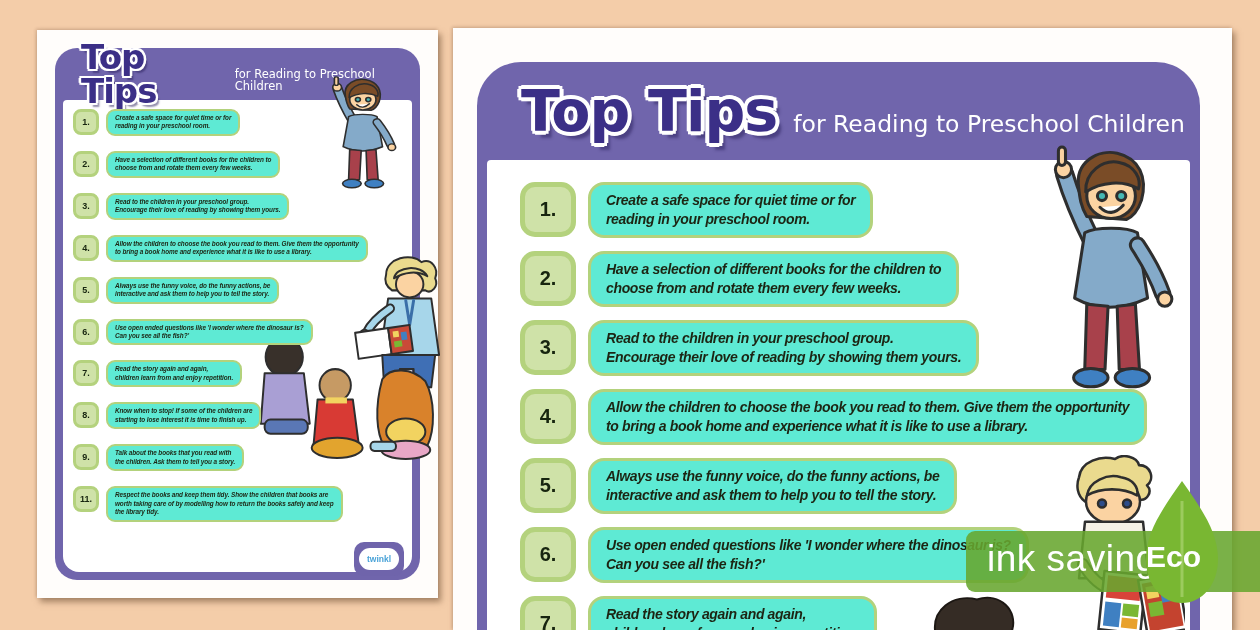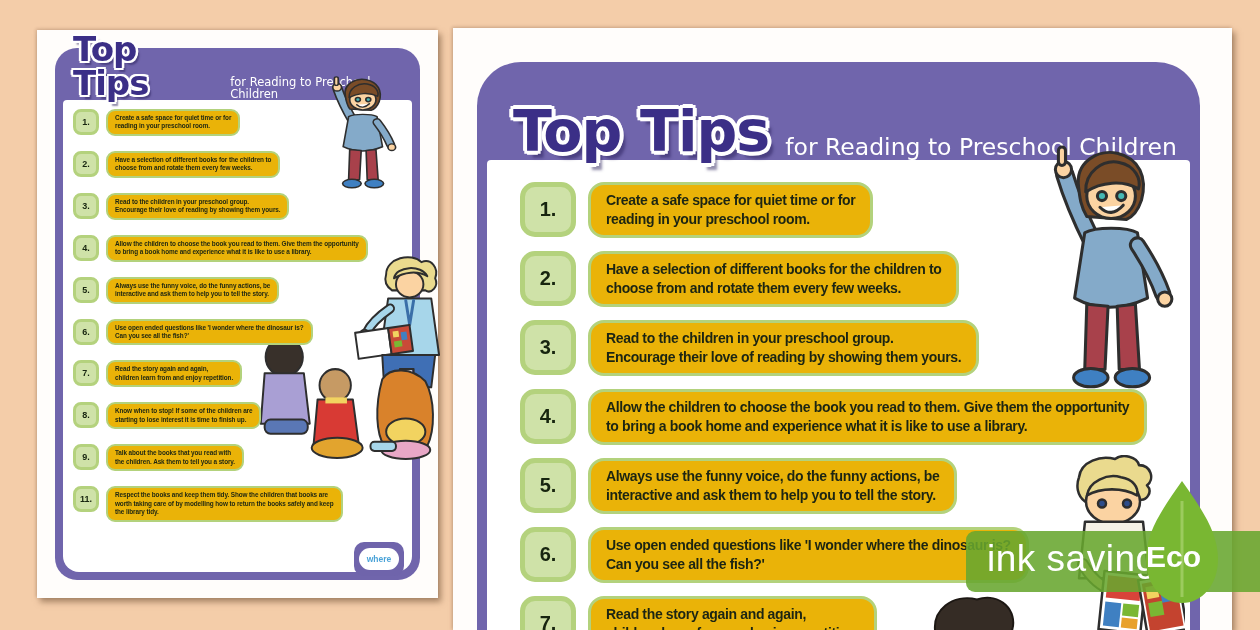--- a/index.html
+++ b/index.html
@@ -12,21 +12,21 @@
     position:absolute;background:#fffdfb;
     box-shadow:3px 4px 6px rgba(104,72,48,.55), -1px -1px 3px rgba(104,72,48,.25);
   }
   .page.left{left:37px;top:30px;width:401px;height:568px;}
   .page.right{left:453px;top:28px;width:779px;height:602px;}
 
   .poster{position:absolute;background:#7065ac;}
   .left .poster{left:18px;top:18px;width:365px;height:532px;border-radius:22px;}
   .right .poster{left:24px;top:34px;width:723px;height:628px;border-radius:44px 44px 0 0;}
 
-  .poster-header{position:absolute;left:0;right:0;top:0;display:flex;align-items:flex-end;z-index:2;}
+  .poster-header{position:absolute;left:8px;right:0;top:0;display:flex;align-items:center;z-index:2;}
   .left .poster-header{height:52px;padding-left:18px;}
   .right .poster-header{height:98px;padding-left:36px;}
 
   .title{
     font-family:"DejaVu Sans",sans-serif;font-weight:bold;color:#3b2f87;line-height:1;
     text-shadow:
       0.07em 0 0 #fff,-0.07em 0 0 #fff,0 0.07em 0 #fff,0 -0.07em 0 #fff,
       0.05em 0.05em 0 #fff,-0.05em 0.05em 0 #fff,0.05em -0.05em 0 #fff,-0.05em -0.05em 0 #fff,
       0.1em 0.13em 0.05em rgba(40,30,90,.5);
   }
@@ -48,21 +48,21 @@
   .left .tip-row{margin-bottom:15px;}
   .right .tip-row{margin-bottom:13px;}
 
   .tip-num{
     flex:0 0 auto;background:#cfe2a8;border:3px solid #b4d27d;color:#17250f;
     font-weight:bold;display:flex;align-items:center;justify-content:center;
   }
   .left .tip-num{width:20px;height:20px;border-radius:8px;font-size:9px;}
   .right .tip-num{width:46px;height:45px;border-radius:15px;border-width:5px;font-size:20px;}
 
-  .tip-pill{background:#eab308;border:2px solid #b3d27c;color:#1c2513;font-weight:bold;}
+  .tip-pill{background:#5eead4;border:2px solid #b3d27c;color:#1c2513;font-weight:bold;font-style:italic;}
   .left .tip-pill{margin-left:7px;border-radius:9px;padding:3px 7px;font-size:6.4px;line-height:1.32;letter-spacing:-0.1px;}
   .right .tip-pill{margin-left:12px;border-radius:16px;padding:6px 15px;font-size:14px;line-height:1.36;letter-spacing:-0.35px;border-width:3px;}
   .tl{display:block;white-space:nowrap;}
 
   .illus{position:absolute;}
   .boy-small{left:263px;top:27px;width:82px;height:118px;z-index:3;}
   .story-scene{left:192px;top:202px;width:196px;height:212px;z-index:1;}
   .boy-large{left:551px;top:81px;width:152px;height:255px;z-index:3;}
   .reading-boy{left:558px;top:393px;width:150px;height:182px;z-index:1;}
   .afro-head{left:453px;top:526px;width:88px;height:48px;z-index:1;}
@@ -240,21 +240,21 @@
         <ellipse cx="92" cy="196" rx="26" ry="10" fill="#e2a42e"></ellipse>
         <path d="M138 128 C130 156 132 182 140 194 L184 194 C192 178 192 148 182 130 C168 116 146 116 138 128 Z" fill="#d9822b"></path>
         <ellipse cx="162" cy="180" rx="20" ry="13" fill="#f2d360"></ellipse>
         <ellipse cx="162" cy="198" rx="25" ry="9" fill="#e8a7c6"></ellipse>
         <rect x="126" y="190" width="26" height="9" rx="4" fill="#a7d6ea"></rect>
       </g>
     </svg>
 
     <div class="twinkl">
       <div class="cloud">
-        <span>where</span>
+        <span>twinkl</span>
       </div>
     </div>
   </div>
 </div>
 
 <div class="page right">
   <div class="poster">
     <div class="poster-header">
       <span class="title">Top Tips</span>
       <span class="subtitle">for Reading to Preschool Children</span>

